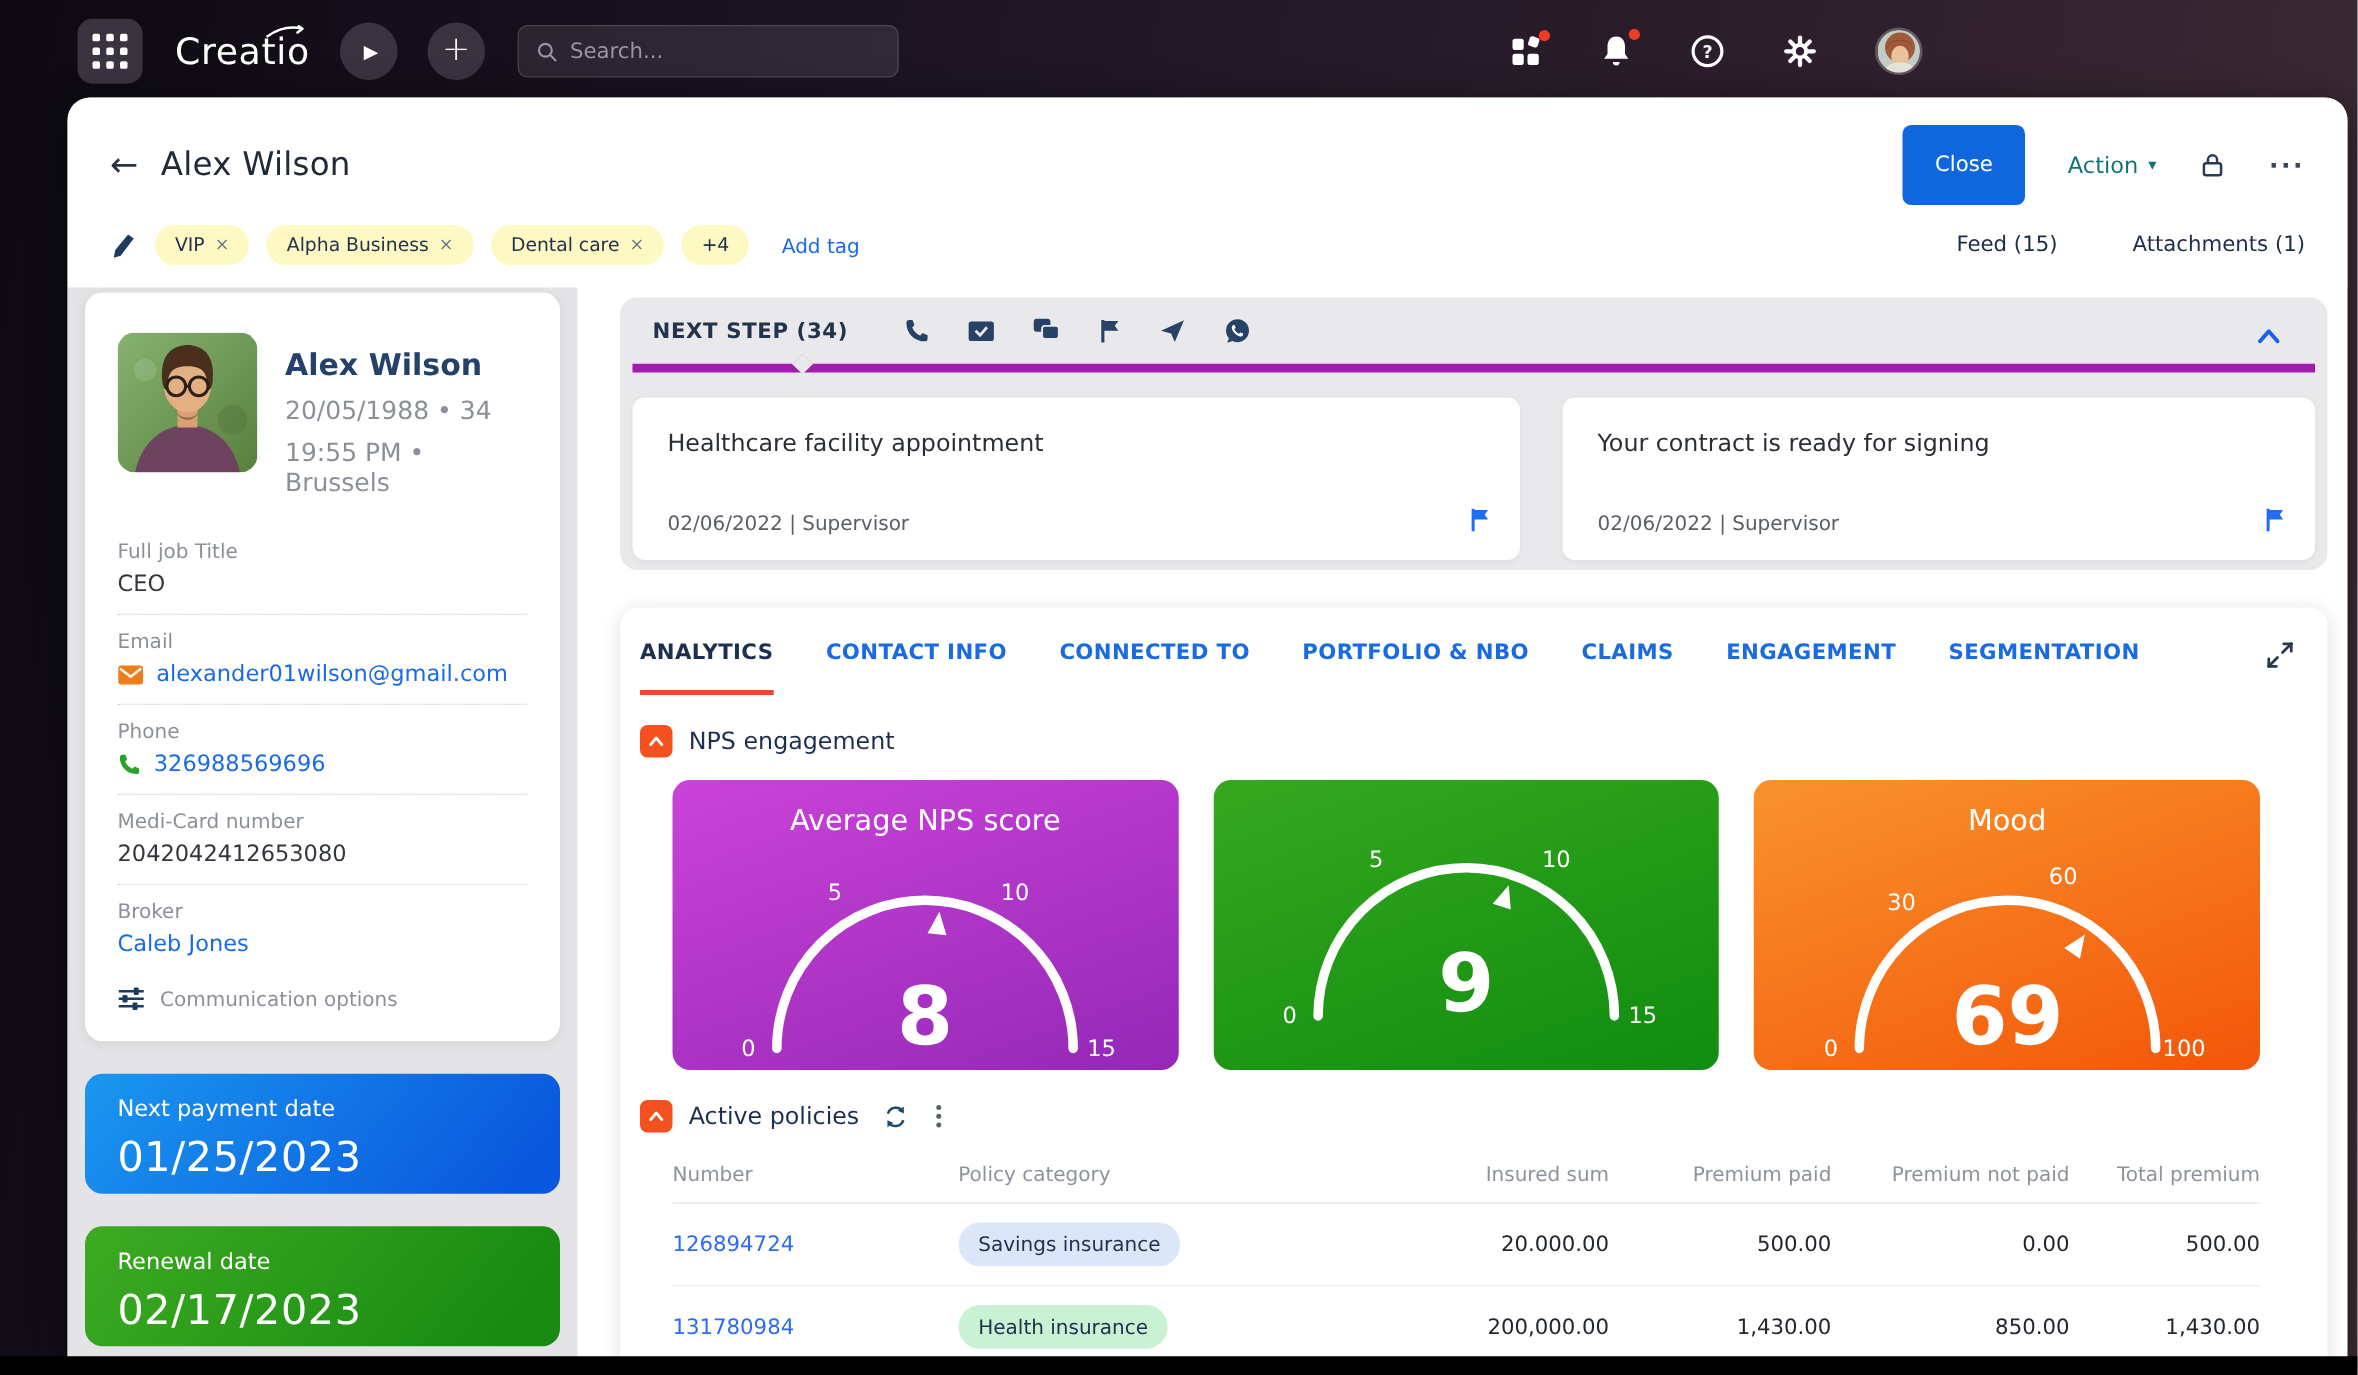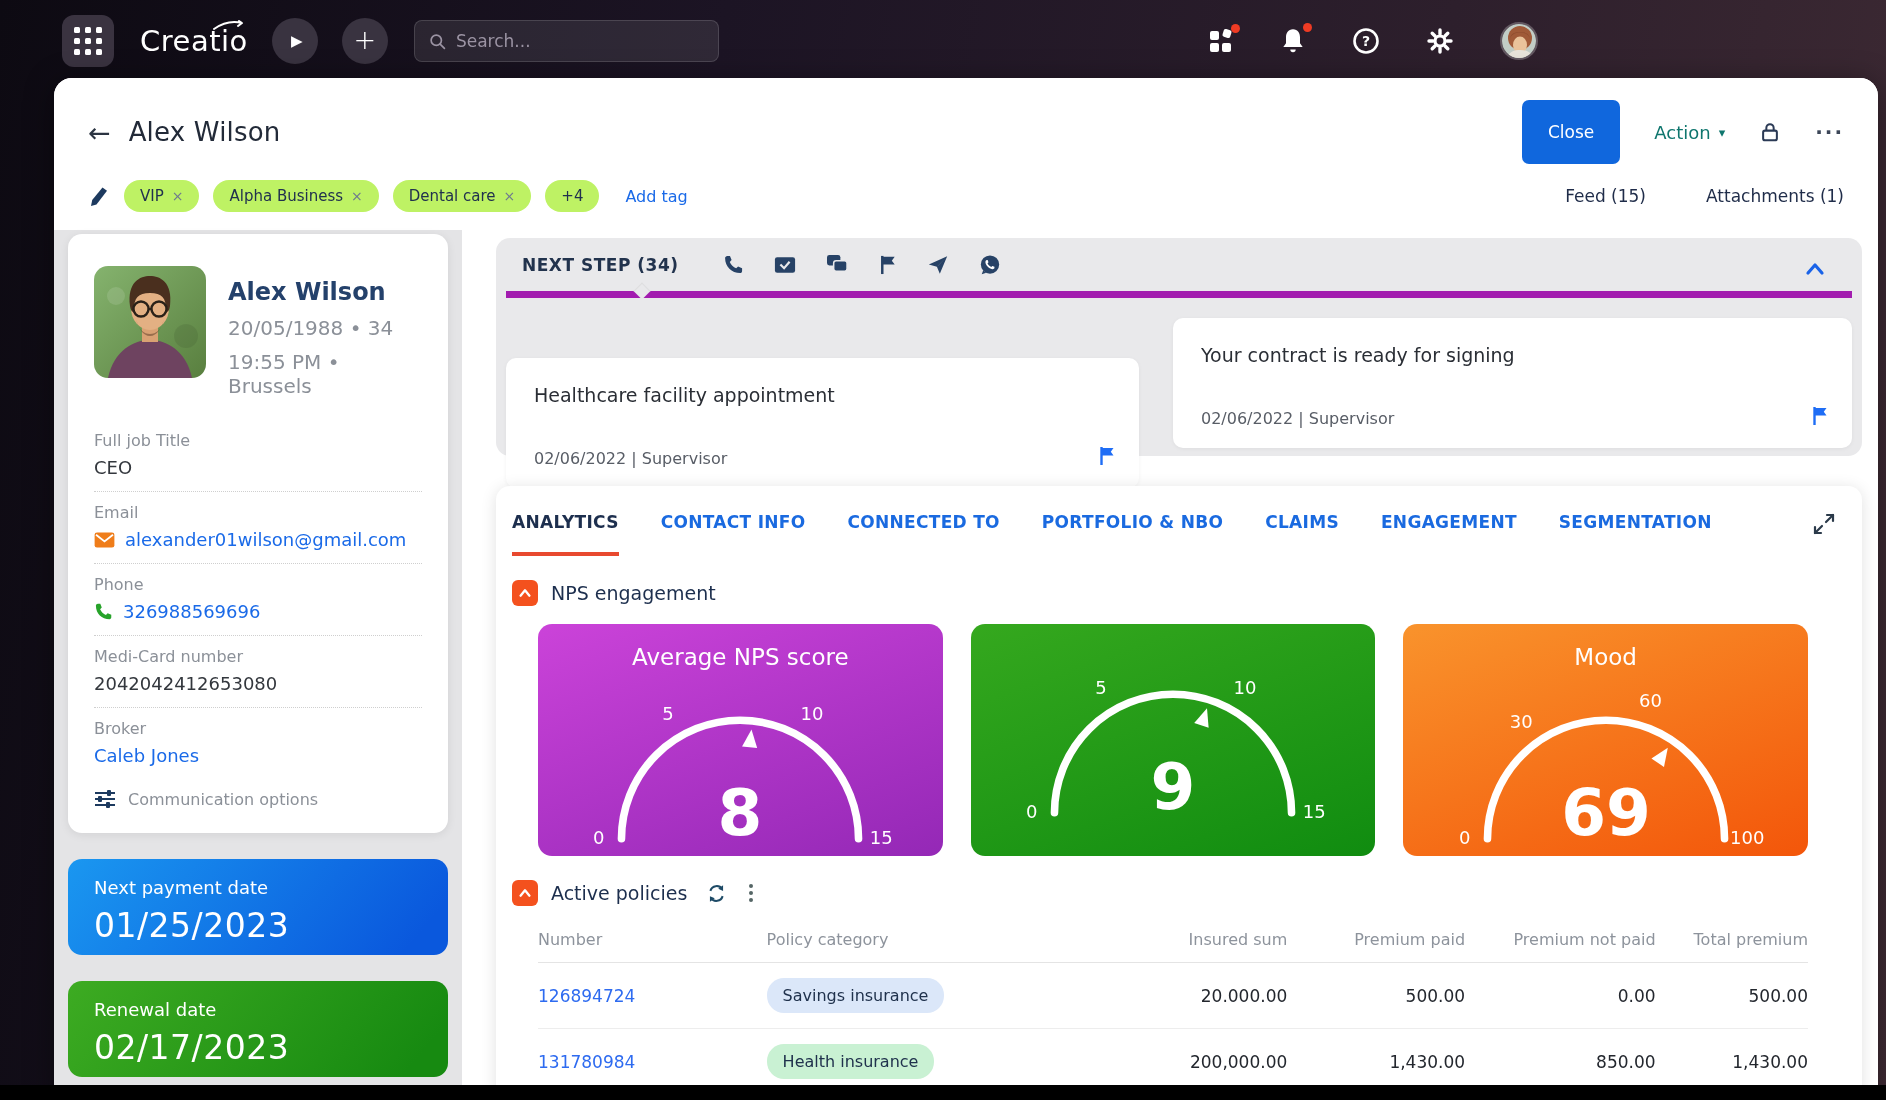--- a/index.html
+++ b/index.html
@@ -32,21 +32,21 @@
   .win-header { padding:22px 34px 18px 34px; background:#fff; }
   .title-row { display:flex; align-items:center; }
   .back-arrow { font-size:27px; color:#2b3442; cursor:pointer; margin-right:18px; line-height:1; }
   .page-title { font-size:26px; font-weight:500; color:#222a38; letter-spacing:.2px; }
   .title-actions { margin-left:auto; display:flex; align-items:center; gap:34px; }
   .btn-close { background:#1067dd; color:#fff; font-size:17px; font-weight:500; border:none; border-radius:7px; padding:22px 26px; cursor:pointer; font-family:inherit; }
   .action-lbl { font-size:18px; font-weight:500; color:#0f766e; cursor:pointer; display:flex; align-items:center; gap:8px; }
   .caret { font-size:13px; }
   .more-dots { font-size:20px; font-weight:700; color:#3c4658; letter-spacing:2px; cursor:pointer; }
   .tags-row { display:flex; align-items:center; margin-top:16px; gap:14px; }
-  .tag-pill { background:#bef264; color:#21314e; font-size:15px; border-radius:16px; padding:7px 16px; display:flex; align-items:center; gap:8px; cursor:pointer; }
+  .tag-pill { background:#fef9c3; color:#21314e; font-size:15px; border-radius:16px; padding:7px 16px; display:flex; align-items:center; gap:8px; cursor:pointer; }
   .tag-pill .x { color:#6d7890; font-size:14px; cursor:pointer; }
   .add-tag { color:#1a6ae8; font-size:16px; margin-left:12px; cursor:pointer; }
   .feed-links { margin-left:auto; display:flex; gap:60px; font-size:17px; font-weight:500; color:#1f2c49; }
   .feed-links span { cursor:pointer; }
 
   
   .content { flex:1; display:flex; min-height:0; }
   .left-rail { width:408px; background:#e4e4e6; padding:4px 14px 0 14px; flex-shrink:0; }
   .profile-card { background:#fff; border-radius:14px; box-shadow:0 2px 10px rgba(0,0,0,.08); padding:32px 26px 24px 26px; }
   .profile-top { display:flex; gap:22px; }
@@ -69,21 +69,21 @@
   .right-area { flex:1; padding:8px 16px 0 34px; display:flex; flex-direction:column; min-width:0; }
   .ns-panel { background:#e9e9eb; border-radius:14px; height:218px; padding:0 10px; position:relative; flex-shrink:0; }
   .ns-header { height:60px; display:flex; align-items:center; padding-left:16px; border-bottom:7px solid #a21caf; position:relative; }
   .ns-title { font-size:17px; font-weight:600; color:#22334d; letter-spacing:.5px; }
   .ns-icons { display:flex; gap:30px; margin-left:44px; align-items:center; }
   .ns-icons .tb-icon { opacity:.95; }
   .ns-notch { position:absolute; left:130px; bottom:-6px; width:12px; height:12px; background:#e9e9eb; border-top:1px solid #dddddf; border-left:1px solid #dddddf; transform:rotate(45deg); }
   .ns-collapse { position:absolute; right:24px; top:20px; cursor:pointer; }
   .ns-cards { display:flex; gap:34px; margin-top:20px; }
   .ns-card { background:#fff; border-radius:10px; height:130px; position:relative; padding:26px 28px; box-shadow:0 1px 4px rgba(0,0,0,.05); }
-  .ns-card.c1 { width:633px;margin-top:40px; }
+  .ns-card.c1 { width:710px; }
   .ns-card.c2 { flex:1; }
   .ns-card .t { font-size:19px; color:#2a2e35; }
   .ns-card .m { position:absolute; left:28px; bottom:20px; font-size:16px; color:#585d66; }
   .ns-card .flag { position:absolute; right:24px; bottom:18px; }
 
   .tabs-card { margin-top:30px; background:#fff; border-radius:14px; box-shadow:0 2px 16px rgba(0,0,0,.12); flex:1; position:relative; overflow:hidden; }
   .tabs-row { display:flex; padding:26px 60px 0 16px; position:relative; }
   .tab { font-size:17px; font-weight:600; color:#1a6ae0; letter-spacing:.3px; margin-right:42px; padding-bottom:20px; cursor:pointer; white-space:nowrap; }
   .tab.active { color:#1d2f4e; border-bottom:4px solid #e8492f; }
   .expand-icon { position:absolute; right:26px; top:26px; cursor:pointer; }

